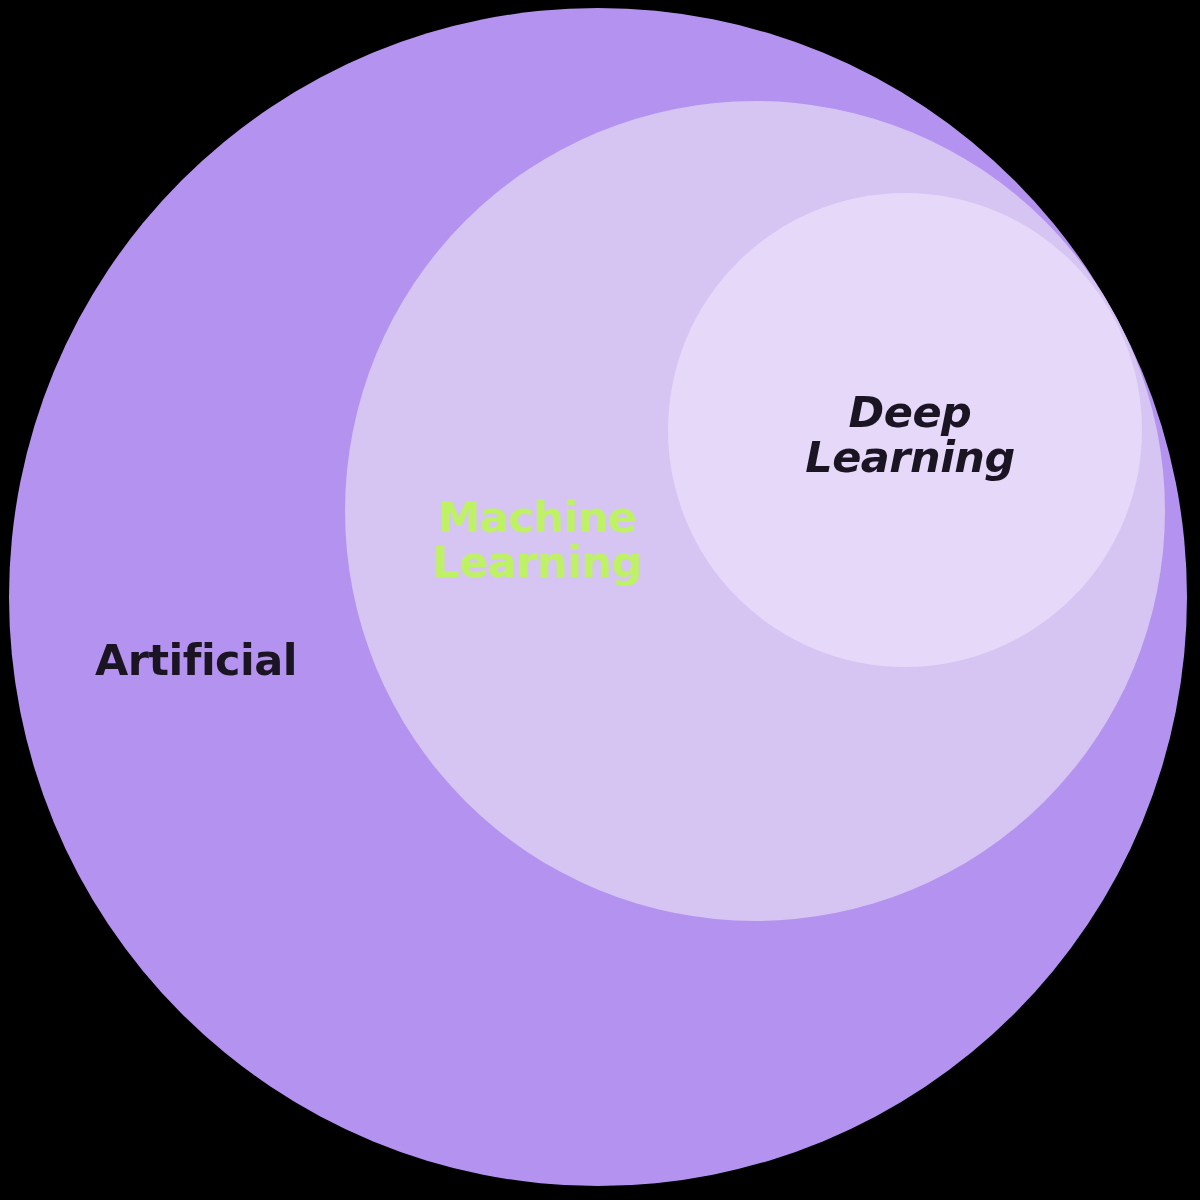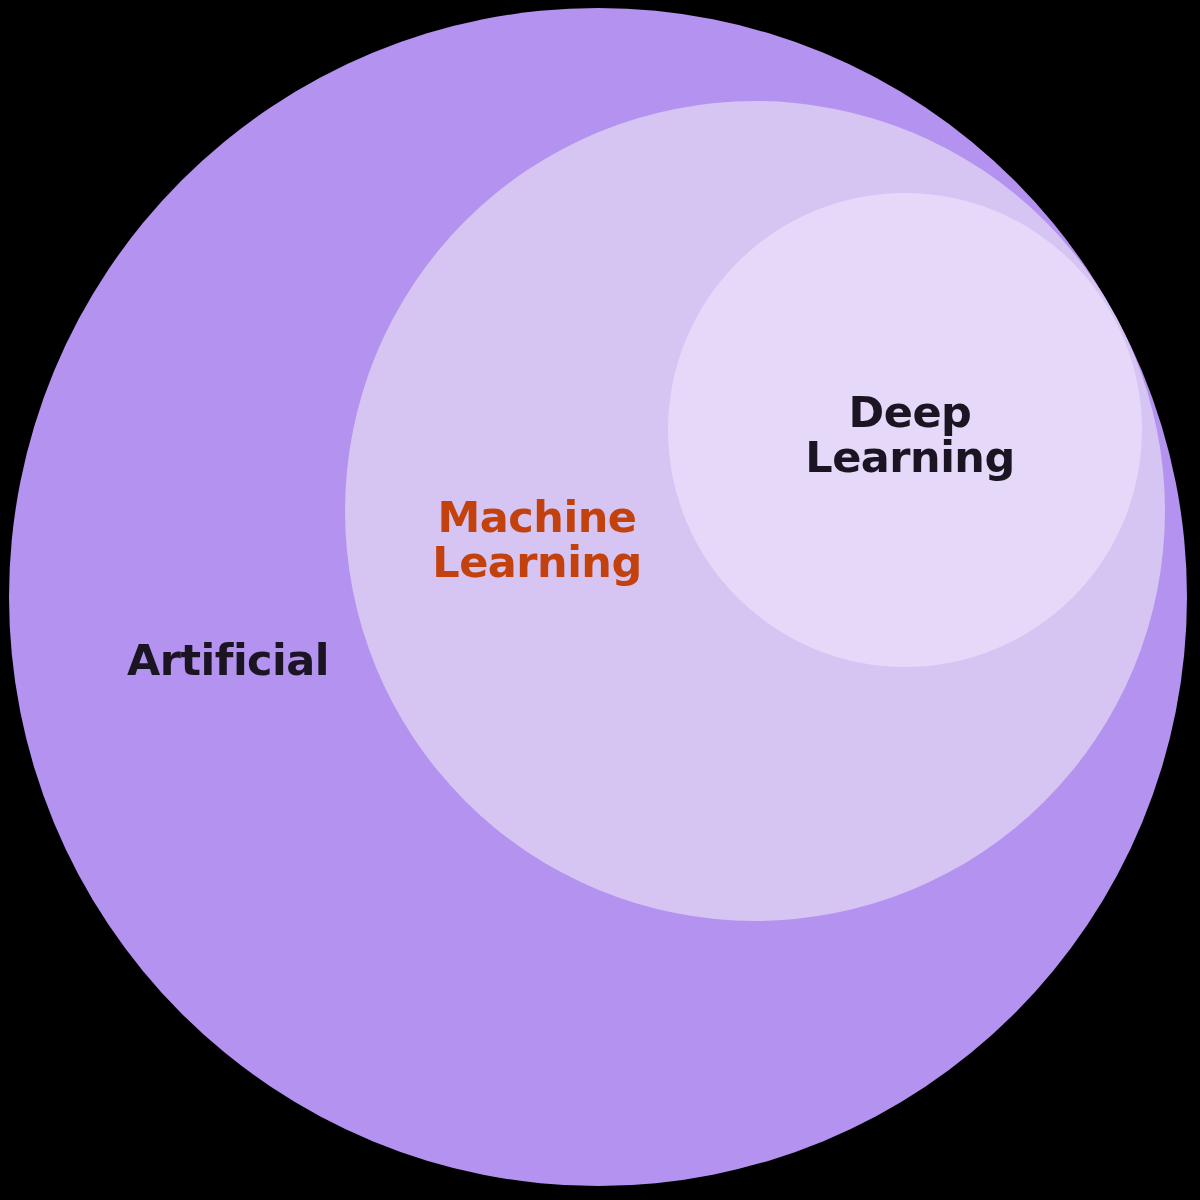--- a/index.html
+++ b/index.html
@@ -37,27 +37,27 @@
 <body style="background: rgb(0, 0, 0);">
 
 <div id="stage">
 
   <div class="circle" style="left: 9px; top: 8px; width: 1178px; height: 1178px; background: rgb(180, 146, 239);"></div>
 
   <div class="circle" style="left: 345px; top: 101px; width: 820px; height: 820px; background: rgb(214, 196, 242);"></div>
 
   <div class="circle" style="left: 668px; top: 193px; width: 474px; height: 474px; background: rgb(229, 216, 249);"></div>
 
-  <div class="label" style="left: 196px; top: 661px; color: rgb(27, 21, 35); margin-left: 32px;">
+  <div class="label" style="left: 196px; top: 661px; color: rgb(27, 21, 35);">
     <span>Artificial</span><br>
   </div>
 
-  <div class="label" style="left: 537px; top: 540px; color: #c2410c;">
+  <div class="label" style="left: 537px; top: 540px; color: #bef264;">
     <span>Machine</span><br>
     <span>Learning</span>
   </div>
 
-  <div class="label" style="left: 910px; top: 435px; color: rgb(27, 21, 35);">
+  <div class="label" style="left: 910px; top: 435px; color: rgb(27, 21, 35); font-style: italic;">
     <span>Deep</span><br>
     <span>Learning</span>
   </div>
 
 </div>
 
 </body></html>

